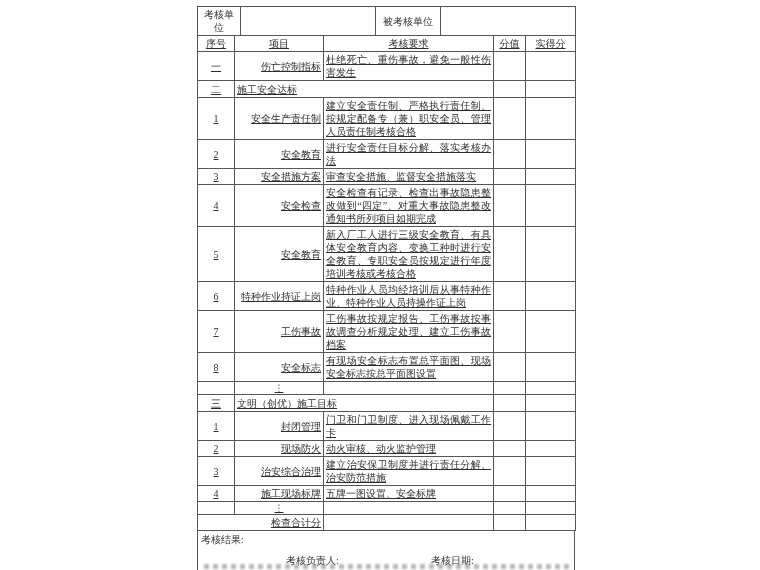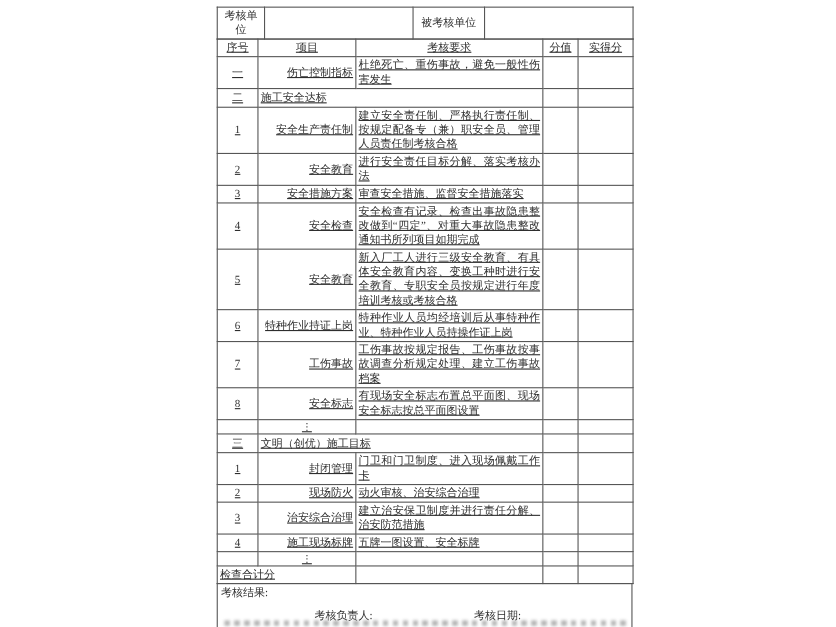--- a/index.html
+++ b/index.html
@@ -12,21 +12,21 @@
                   font-weight:normal;overflow:hidden;word-break:break-all;}
   .unit-tbl td{height:12px;}
   .lab{text-align:center;}
   .main-tbl{margin-top:-1px;text-decoration:underline;}
   .main-tbl th{height:13px;text-align:center;}
   .no-cell{text-align:center;}
   .item-cell{text-align:right;}
   .req-cell{text-align:justify;}
   .score-cell,.actual-cell{text-align:center;}
   .section-cell{text-align:left;padding-left:4px;}
-  .total-cell{text-align:left;margin-top:40px;}
+  .total-cell{text-align:right;margin-top:40px;}
   .row-dots td{height:10px;line-height:8px;text-align:center;font-size:9px;}
   .row-section td{height:14px;}
   .row-total td{height:13px;}
   .result{position:relative;margin-top:-1px;height:40px;border:1px solid #565656;
           font-size:10px;line-height:13px;}
   .result-label{position:absolute;left:3px;top:2px;text-align:right;}
   .sig-assessor{position:absolute;left:88px;bottom:4px;}
   .sig-date{position:absolute;left:233px;bottom:4px;}
   .blur-strip{position:absolute;left:204px;top:564px;width:368px;height:5px;
               background:repeating-linear-gradient(90deg,#8f8f8f 0 5px,rgba(255,255,255,0) 5px 9px);
@@ -158,21 +158,21 @@
           <tr class="row-item">
             <td class="no-cell">1</td>
             <td class="item-cell">封闭管理</td>
             <td class="req-cell">门卫和门卫制度、进入现场佩戴工作卡</td>
             <td class="score-cell"></td>
             <td class="actual-cell"></td>
           </tr>
           <tr class="row-item">
             <td class="no-cell">2</td>
             <td class="item-cell">现场防火</td>
-            <td class="req-cell">动火审核、治安综合治理</td>
+            <td class="req-cell">动火审核、动火监护管理</td>
             <td class="score-cell"></td>
             <td class="actual-cell"></td>
           </tr>
           <tr class="row-item">
             <td class="no-cell">3</td>
             <td class="item-cell">治安综合治理</td>
             <td class="req-cell">建立治安保卫制度并进行责任分解、治安防范措施</td>
             <td class="score-cell"></td>
             <td class="actual-cell"></td>
           </tr>

